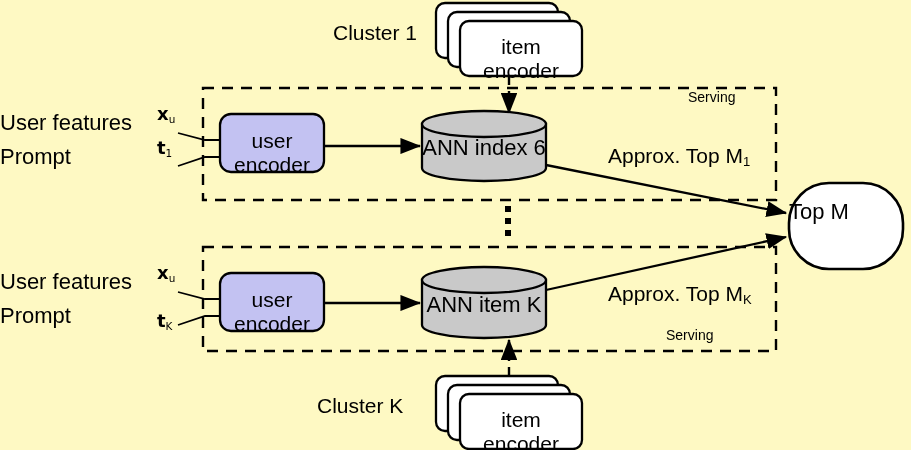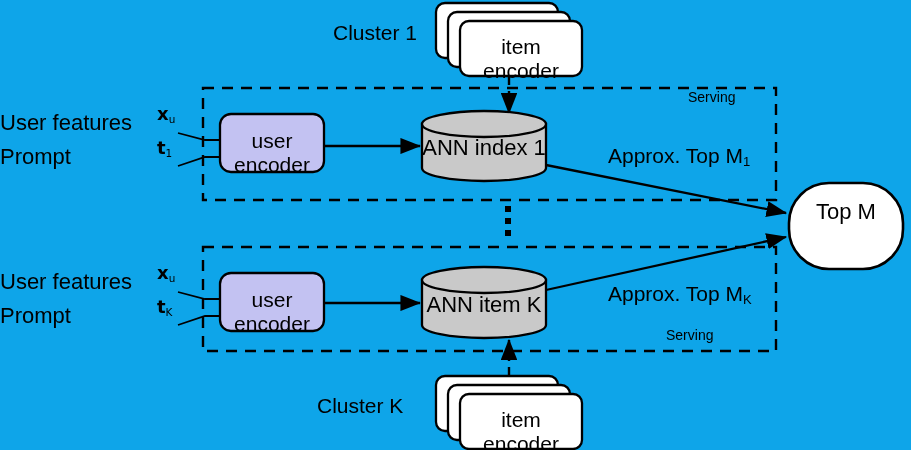--- a/index.html
+++ b/index.html
@@ -8,21 +8,21 @@
     background: #ffffff;
   }
   body {
     font-family: "Liberation Sans", sans-serif;
     color: #000000;
   }
   #canvas {
     position: relative;
     width: 911px;
     height: 450px;
-    background: #0ea5e9;
+    background: #fef9c3;
     overflow: hidden;
   }
   .svg-layer {
     position: absolute;
     left: 0;
     top: 0;
     width: 911px;
     height: 450px;
   }
   .lbl {
@@ -64,21 +64,20 @@
     margin-top: 8px;
   }
   .cyl-text {
     position: absolute;
     text-align: center;
     font-size: 22px;
     white-space: nowrap;
   }
   .result-text {
     position: absolute;
-    text-align: center;
     font-size: 22px;
     line-height: 1.15;
     white-space: nowrap;
   }
 </style>
 </head>
 <body>
 
 <div id="canvas">
 
@@ -160,35 +159,35 @@
   <div class="lbl sym" style="left:157px; top:105px;"><span>x</span><sub>u</sub></div>
 
   <div class="lbl lbl-left" style="left:0px; top:145px; width:150px;">Prompt</div>
   <div class="lbl sym" style="left:157px; top:139px;"><span>t</span><sub>1</sub></div>
 
   <div class="boxtext" style="left:220px; top:121px; width:104px;">
     <div>user</div>
     <div>encoder</div>
   </div>
 
-  <div class="cyl-text" style="left:422px; top:135px; width:124px;">ANN index 1</div>
+  <div class="cyl-text" style="left:422px; top:135px; width:124px;">ANN index 6</div>
 
   <div class="lbl serving-lbl" style="left:688px; top:90px;">Serving</div>
 
   <div class="lbl approx-lbl" style="left:608px; top:145px;"><span>Approx. Top M</span><sub>1</sub></div>
 
   <div class="result-text" style="left:789px; top:199px; width:114px;">
     <div>Top M</div>
   </div>
 
   <div class="lbl lbl-left" style="left:0px; top:270px; width:150px;">User features</div>
   <div class="lbl sym" style="left:157px; top:264px;"><span>x</span><sub>u</sub></div>
 
   <div class="lbl lbl-left" style="left:0px; top:304px; width:150px;">Prompt</div>
-  <div class="lbl sym" style="left:157px; top:298px;"><span>t</span><sub>K</sub></div>
+  <div class="lbl sym" style="left:157px; top:312px;"><span>t</span><sub>K</sub></div>
 
   <div class="boxtext" style="left:220px; top:280px; width:104px;">
     <div>user</div>
     <div>encoder</div>
   </div>
 
   <div class="cyl-text" style="left:422px; top:292px; width:124px;">ANN item K</div>
 
   <div class="lbl approx-lbl" style="left:608px; top:283px;"><span>Approx. Top M</span><sub>K</sub></div>
 

